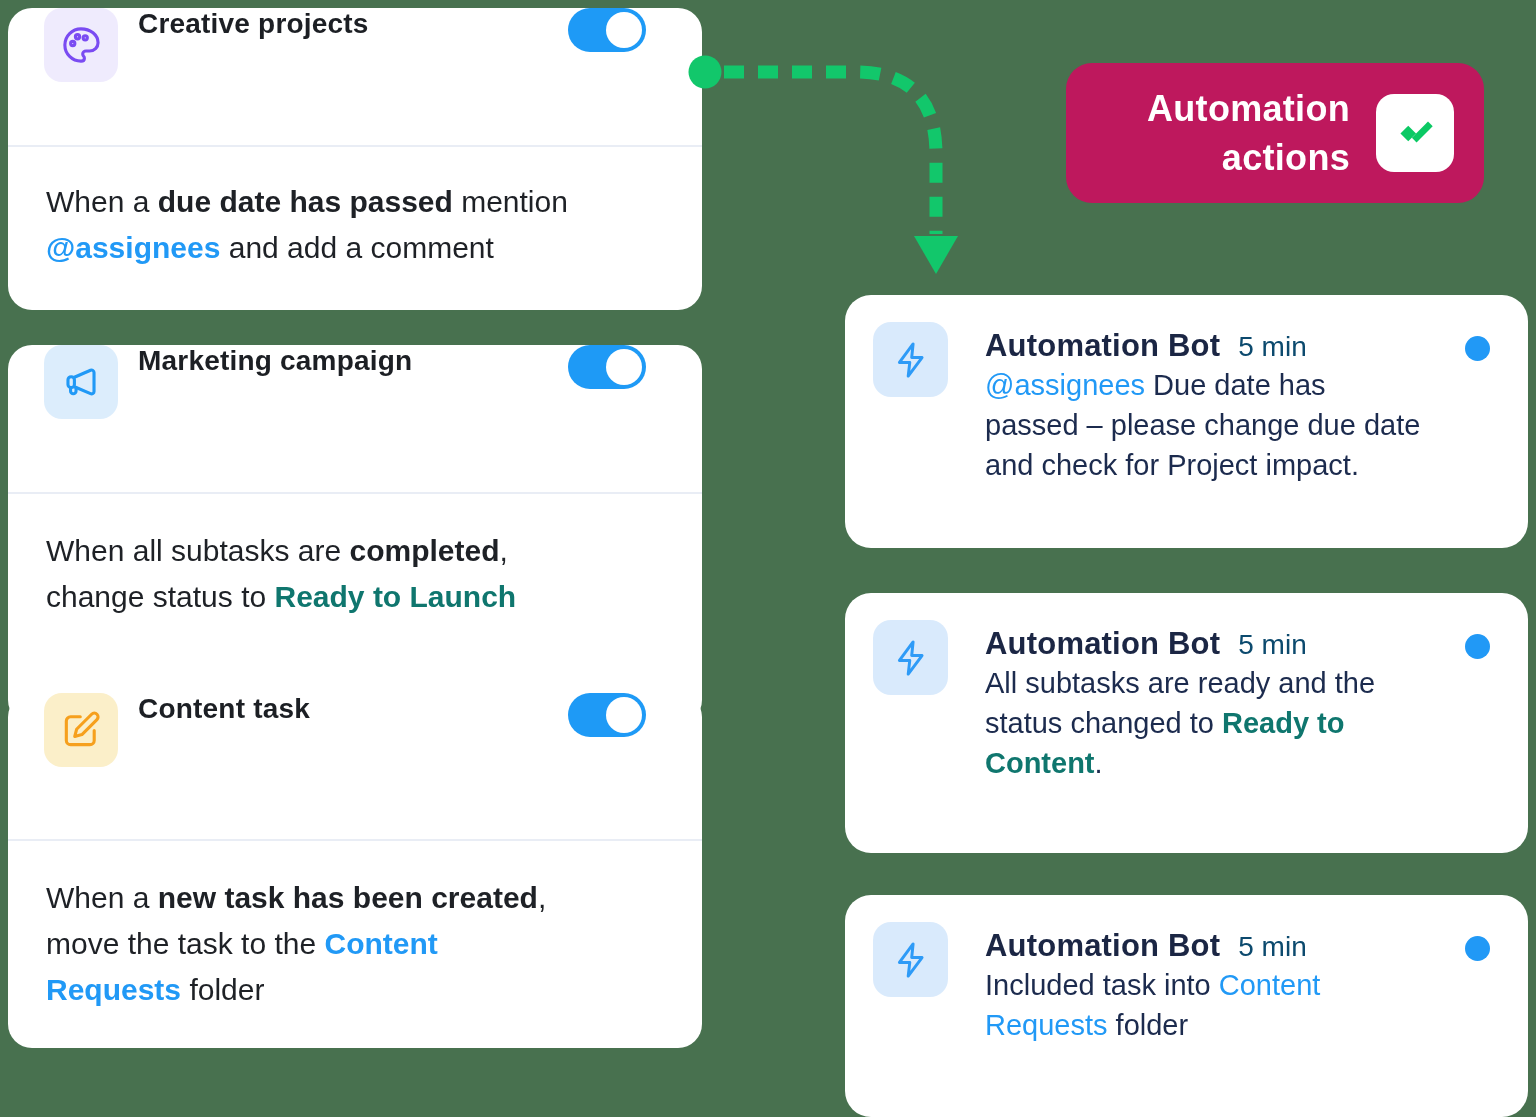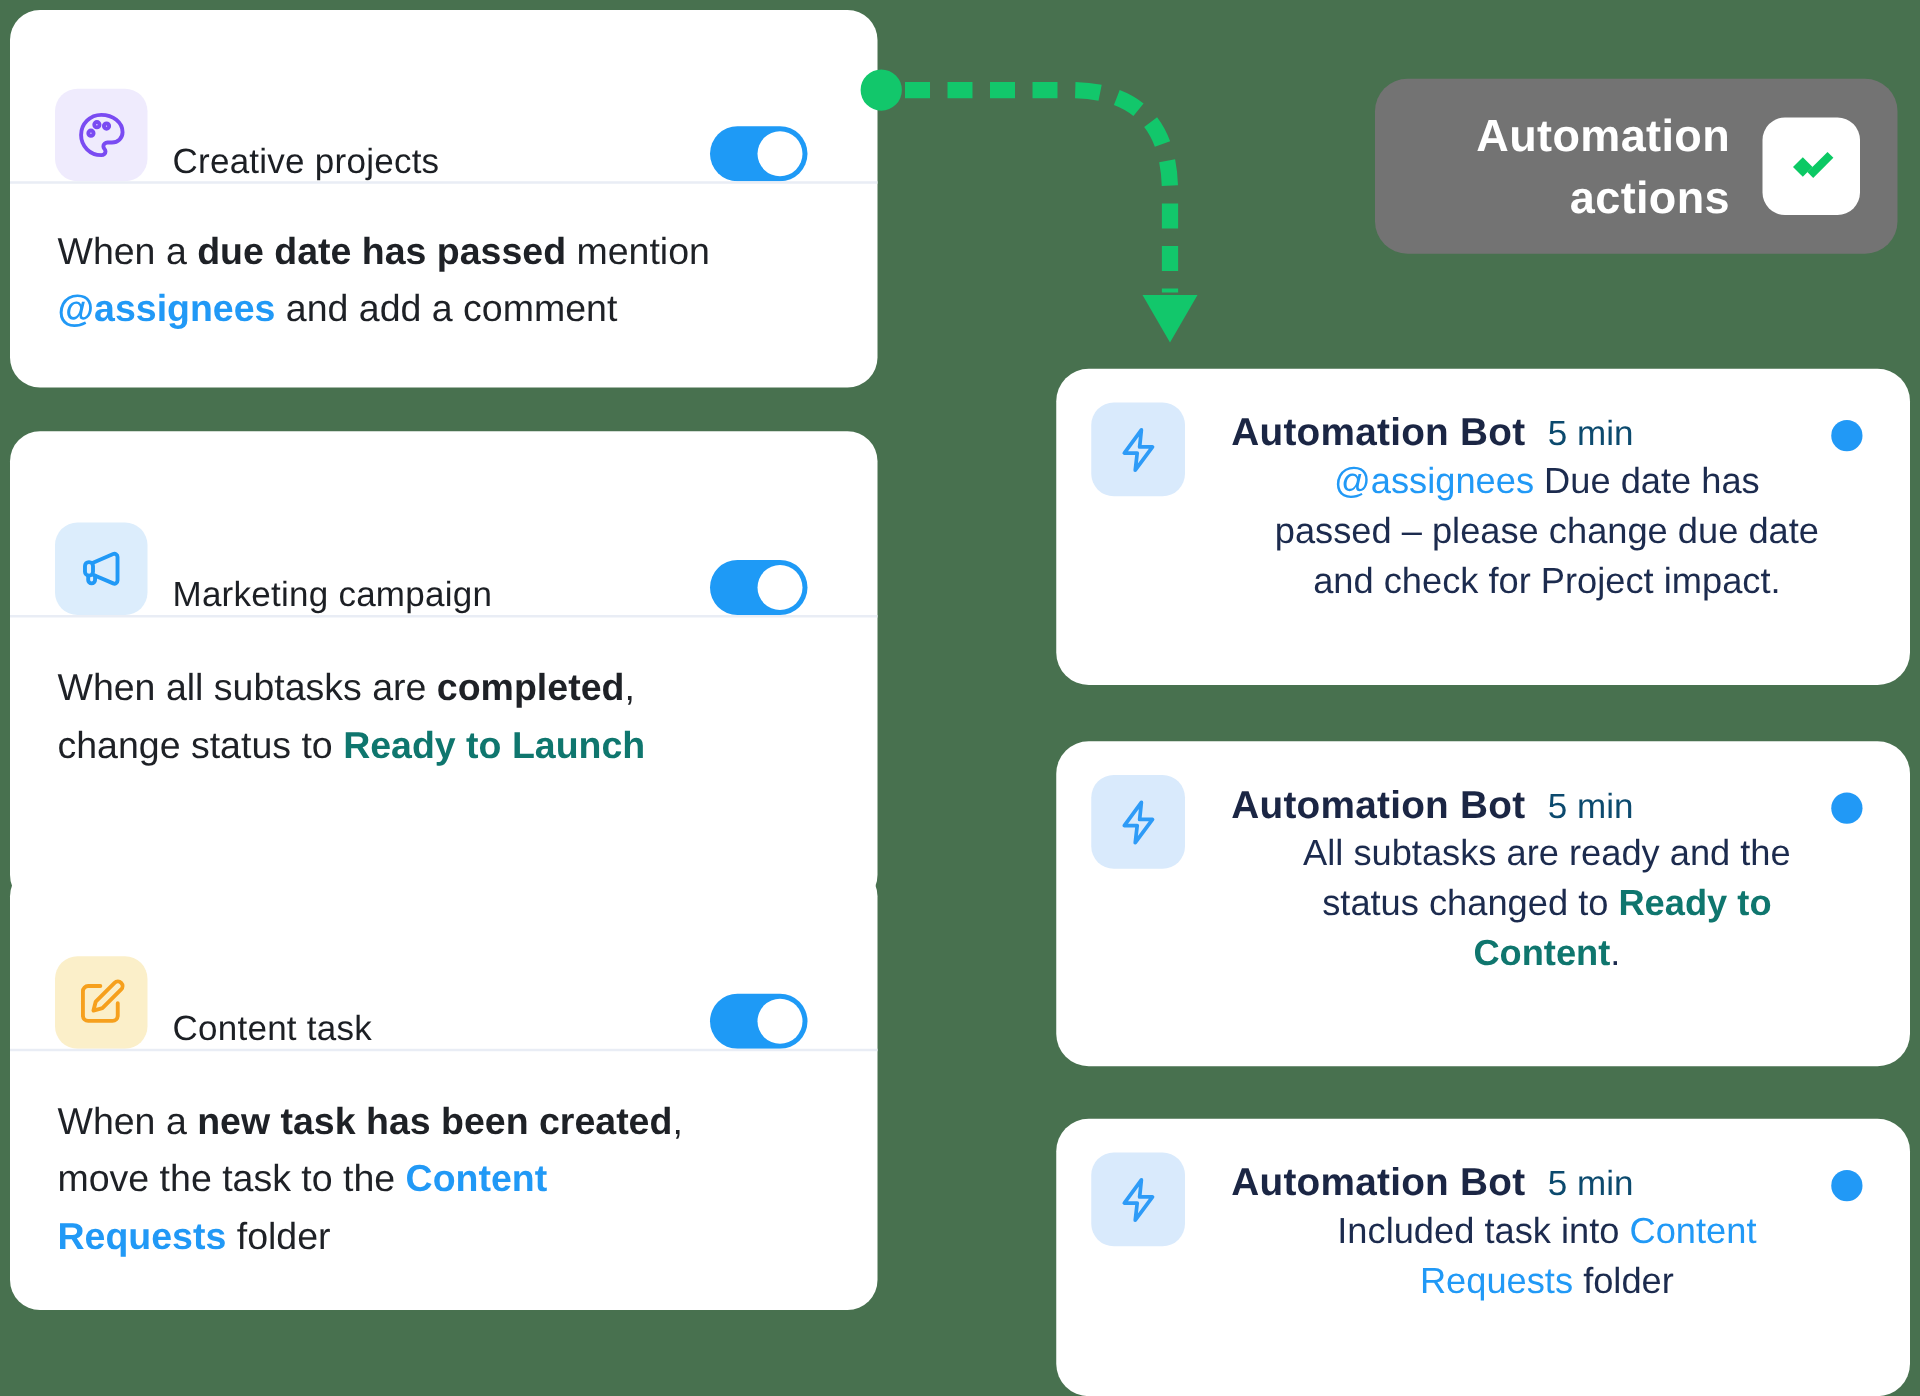--- a/index.html
+++ b/index.html
@@ -10,22 +10,23 @@
     overflow:hidden;
     font-family:"Liberation Sans", sans-serif;
     color:#1E2126;
   }
   
   .lcard {
     position:absolute; left:8px; width:694px;
     background:#fff; border-radius:24px;
   }
   .lcard-header {
-    display:flex; align-items:flex-end;
+    display:flex; align-items:flex-start;
     padding:0 56px 0 36px;
+    font-weight:bold;
   }
   .rule-icon {
     width:74px; height:74px; border-radius:18px;
     display:flex; align-items:center; justify-content:center;
     flex:0 0 auto;
   }
   .rule-icon svg { width:44px; height:44px; }
   .icon-palette { background:#EFEBFD; }
   .icon-megaphone { background:#DCEDFC; }
   .icon-pencil { background:#FBEFC9; }
@@ -49,41 +50,41 @@
   .seg-b { font-weight:700; }
   .seg-blue { color:#2199F6; }
   .seg-blue-b { color:#2199F6; font-weight:700; }
   .seg-green-b { color:#0f766e; font-weight:700; }
 
   
   .flow-arrow { position:absolute; left:660px; top:28px; width:330px; height:260px; }
 
   
   .actions-btn {
-    position:absolute; left:1100px; top:63px; width:418px; height:140px;
-    background:#737373; border-radius:26px;
+    position:absolute; left:1066px; top:63px; width:418px; height:140px;
+    background:#be185d; border-radius:26px;
     display:flex; align-items:center; padding:0 30px;
     cursor:pointer;
   }
   .actions-btn-text {
     flex:1; text-align:right; color:#fff; font-weight:700;
     font-size:36px; line-height:49px; margin-right:26px; letter-spacing:.3px;
   }
   .actions-btn-icon {
     width:78px; height:78px; background:#fff; border-radius:18px;
     display:flex; align-items:center; justify-content:center; flex:0 0 auto;
   }
   .actions-btn-icon svg { width:50px; height:50px; }
 
   
   .rcard {
     position:absolute; left:845px; width:683px;
     background:#fff; border-radius:26px;
   }
-  .rcard-inner { display:flex; padding:27px 38px 0 28px;text-align:center; }
+  .rcard-inner { display:flex; padding:27px 38px 0 28px; }
   .bolt-icon {
     width:75px; height:75px; border-radius:18px; background:#D9EAFC;
     display:flex; align-items:center; justify-content:center; flex:0 0 auto;
   }
   .bolt-icon svg { width:42px; height:42px; }
   .rcol { margin-left:37px; padding-top:6px; flex:1; }
   .name-row { display:flex; align-items:baseline; }
   .bot-name { font-size:31px; font-weight:700; color:#1B2644; letter-spacing:.2px; }
   .bot-time { font-size:28px; color:#0c4a6e; margin-left:18px; }
   .unread-dot {

